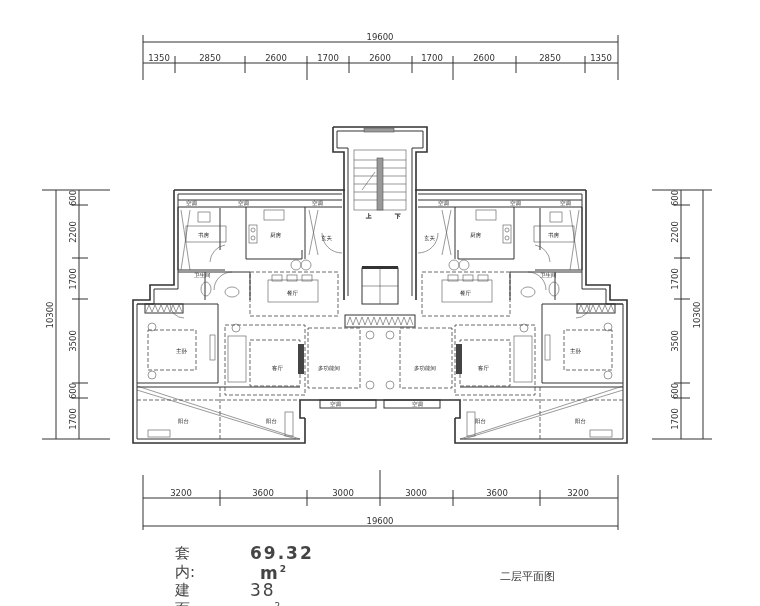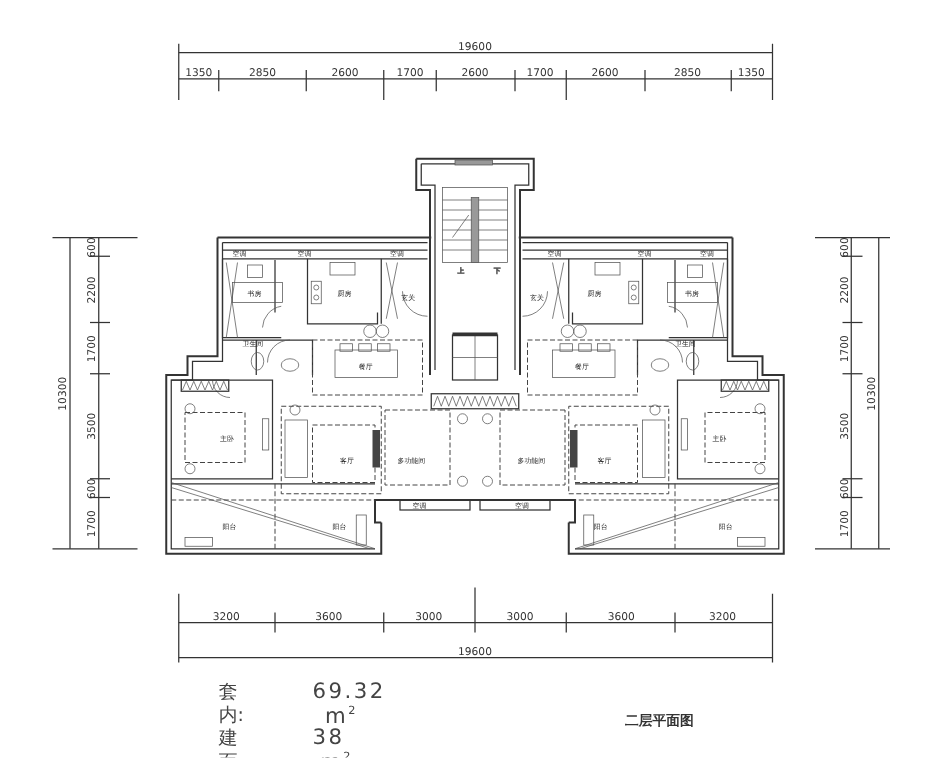--- a/index.html
+++ b/index.html
@@ -8,21 +8,21 @@
   .dimtxt{font-family:"DejaVu Sans",sans-serif;font-size:8.5px;fill:#333;}
   .roomtxt{font-family:"DejaVu Sans",sans-serif;font-size:5.5px;fill:#222;}
   .w{stroke:#333;fill:none;stroke-width:1;}
   .wt{stroke:#333;fill:none;stroke-width:1.6;}
   .dl{stroke:#444;fill:none;stroke-width:.8;stroke-dasharray:4 2;}
   .tn{stroke:#555;fill:none;stroke-width:.6;}
   .area{position:absolute;font-family:"DejaVu Sans",sans-serif;color:#444;}
   .area .lbl{position:absolute;font-size:15px;}
   .area .val{position:absolute;font-size:17px;letter-spacing:2px;}
   .area sup{font-size:9px;}
-  .title{position:absolute;left:500px;top:569px;font-size:11px;color:#333;font-weight:bold;}
+  .title{position:absolute;left:500px;top:569px;font-size:11px;color:#333;}
 </style>
 </head>
 <body>
 
 <svg id="plan" viewBox="0 0 760 606" xmlns="http://www.w3.org/2000/svg">
 
   <g>
     <line class="w" x1="143" y1="42" x2="618" y2="42"></line>
     <line class="w" x1="143" y1="63" x2="618" y2="63"></line>
     <line class="w" x1="143" y1="35" x2="143" y2="80"></line>
@@ -298,21 +298,21 @@
     <text class="roomtxt" x="478" y="370">客厅</text>
     <text class="roomtxt" x="414" y="370">多功能间</text>
     <text class="roomtxt" x="575" y="423">阳台</text>
     <text class="roomtxt" x="475" y="423">阳台</text>
     <text class="roomtxt" x="412" y="406">空调</text>
   </g>
 </svg>
 
 <div class="area" style="left:0;top:0;">
   <span class="lbl" style="left:175px;top:544px;">套内:</span>
-  <span class="val" style="left:250px;top:543px;">
+  <span class="val" style="left:250px;top:543px;font-weight:bold;">
     <span>69.32</span>
     <span style="margin-left:10px;">m</span><sup>2</sup>
   </span>
   <span class="lbl" style="left:175px;top:581px;">建面:</span>
   <span class="val" style="left:250px;top:580px;">
     <span>38</span>
     <span style="margin-left:6px;">m</span><sup>2</sup>
   </span>
 </div>
 

